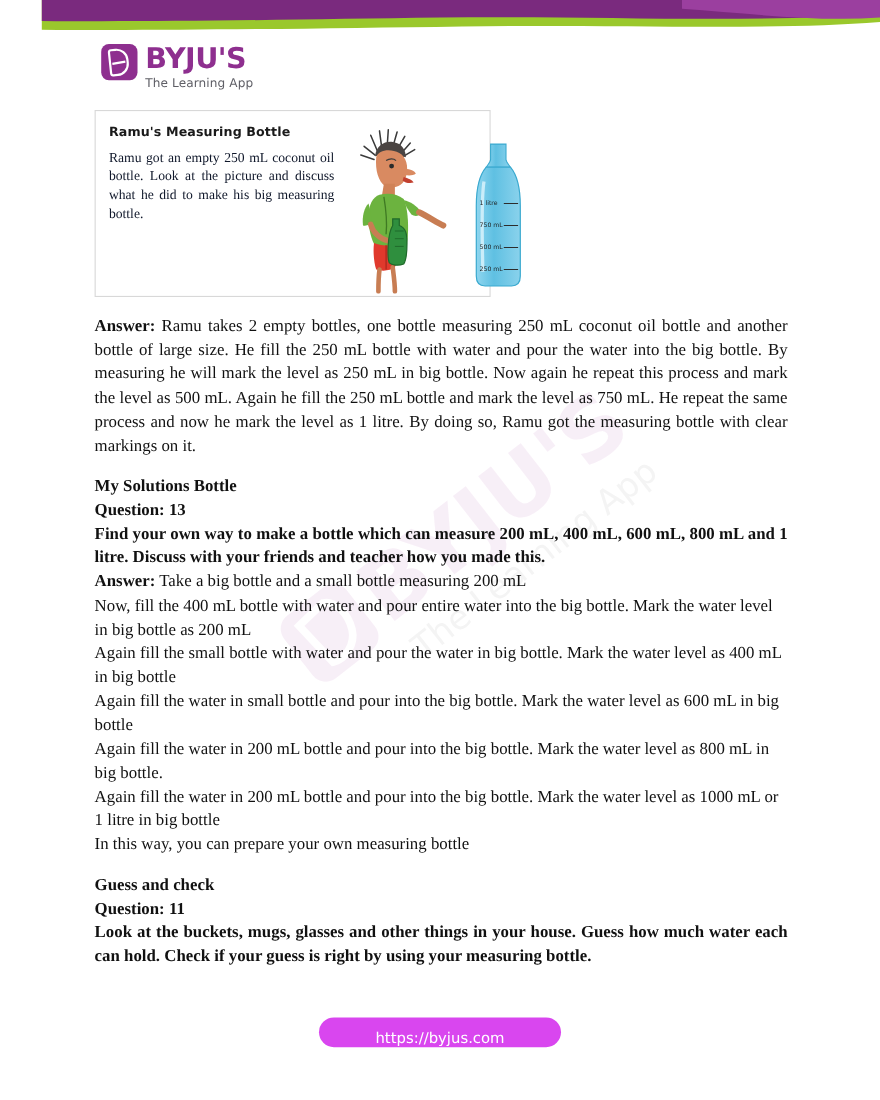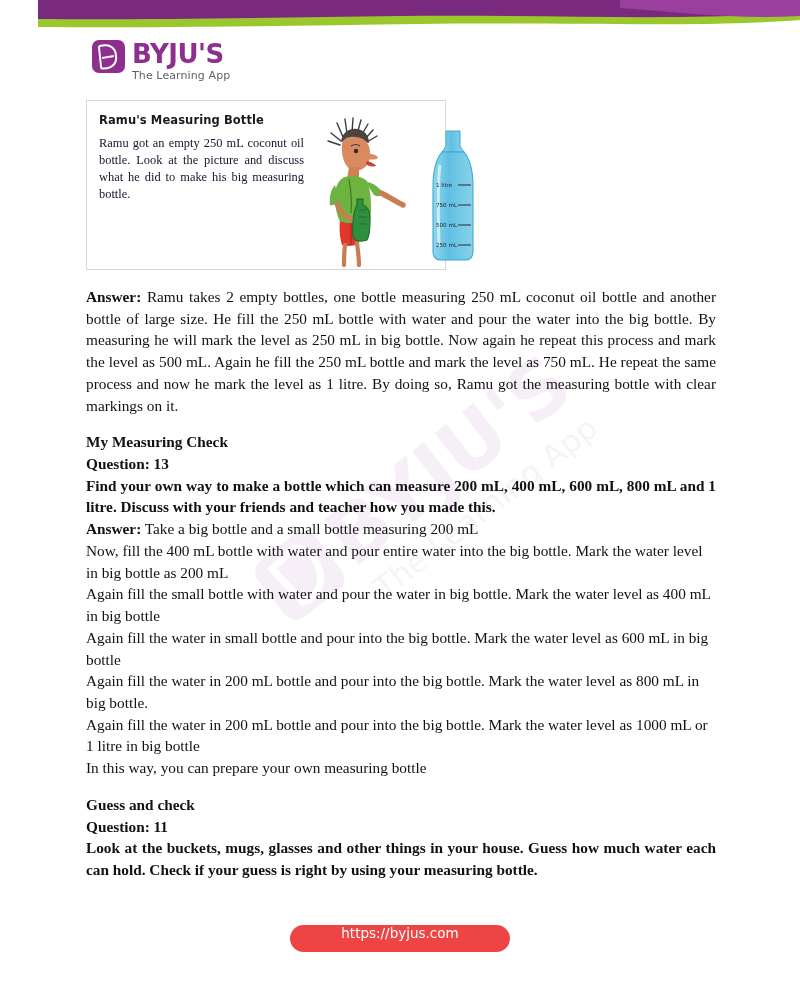--- a/index.html
+++ b/index.html
@@ -179,27 +179,27 @@
   .spacer { height: 15px; }
 
   
   .footer-url {
     position: absolute;
     left: 50%;
     transform: translateX(-50%);
     top: 925px;
     width: 220px;
     height: 27px;
-    background: #ef4444;
+    background: #d946ef;
     border-radius: 14px;
     color: #ffffff;
     font-family: "DejaVu Sans", sans-serif;
     font-size: 13.5px;
     display: flex;
-    align-items: flex-start;
+    align-items: flex-end;
     justify-content: center;
     z-index: 6;
   }
 </style>
 </head>
 <body>
 
 <div class="top-band">
   <svg width="800" height="34" viewBox="0 0 800 34" xmlns="http://www.w3.org/2000/svg">
     <path d="M38,0 L800,0 L800,20 C700,28 560,22 420,24 C280,26 140,28 38,27 Z" fill="#9ac82c"></path>
@@ -306,21 +306,21 @@
     <text x="118" y="196" font-family="DejaVu Sans, sans-serif" font-size="31" fill="#dedede">The Learning App</text>
   </g>
 </svg>
 
 <div class="content">
 
   <p class="para-justify"><span class="lead">Answer:</span><span> Ramu takes 2 empty bottles, one bottle measuring 250 mL coconut oil bottle and another bottle of large size. He fill the 250 mL bottle with water and pour the water into the big bottle. By measuring he will mark the level as 250 mL in big bottle. Now again he repeat this process and mark the level as 500 mL.  Again he fill the 250 mL bottle and mark the level as 750 mL. He repeat the same process and now he mark the level as 1 litre. By doing so, Ramu got the measuring bottle with clear markings on it.</span></p>
 
   <div class="spacer"></div>
 
-  <p class="bold">My Measuring Check</p>
+  <p class="bold">My Solutions Bottle</p>
   <p class="bold">Question: 13</p>
   <p class="bold para-justify">Find your own way to make a bottle which can measure 200 mL, 400 mL, 600 mL, 800 mL and 1 litre. Discuss with your friends and teacher how you made this.</p>
 
   <p><span class="lead">Answer:</span><span> Take a big bottle and a small bottle measuring 200 mL</span></p>
 
   <p>Now, fill the 400 mL bottle with water and pour entire water into the big bottle. Mark the water level in big bottle as 200 mL</p>
   <p>Again fill the small bottle with water and pour the water in big bottle. Mark the water level as 400 mL in big bottle</p>
   <p>Again fill the water in small bottle and pour into the big bottle. Mark the water level as 600 mL in big bottle</p>
   <p>Again fill the water in 200 mL bottle and pour into the big bottle. Mark the water level as 800 mL in big bottle.</p>
   <p>Again fill the water in 200 mL bottle and pour into the big bottle. Mark the water level as 1000 mL or 1 litre in big bottle</p>

